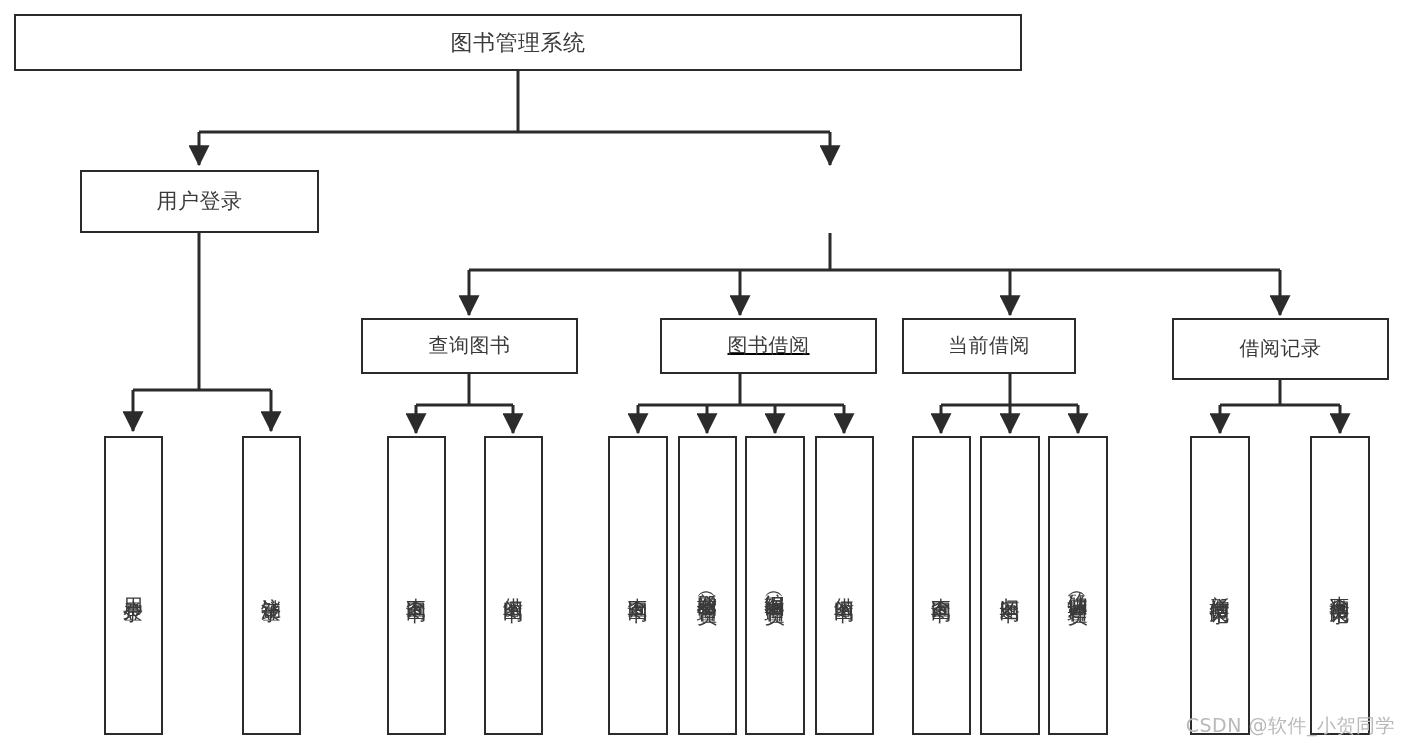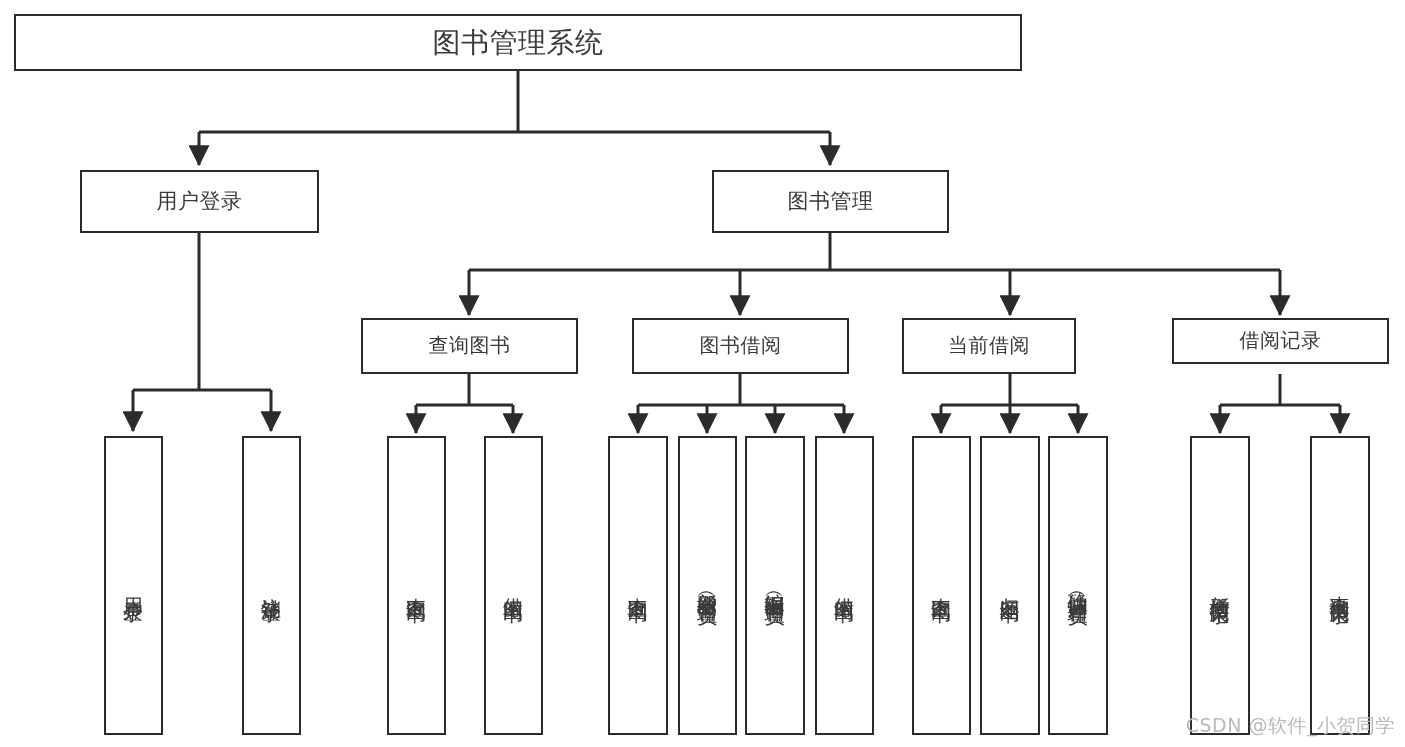--- a/index.html
+++ b/index.html
@@ -46,21 +46,21 @@
   }
   .node.vertical .node-label {
     writing-mode: vertical-rl;
     text-orientation: upright;
     font-size: 20px;
     letter-spacing: 2px;
     line-height: 1.0;
     white-space: nowrap;
   }
   .node.root .node-label {
-    font-size: 28px;
+    font-size: 22px;
     text-align: right;
   }
   .node.level2 .node-label {
     font-size: 21px;
   }
   .node.level3 .node-label {
     font-size: 20px;
   }
   #watermark {
     position: absolute;
@@ -132,37 +132,34 @@
   </svg>
 
   <div class="node root" style="left:14px; top:14px; width:1008px; height:57px;">
     <span class="node-label">图书管理系统</span>
   </div>
 
   <div class="node level2" style="left:80px; top:170px; width:239px; height:63px;">
     <span class="node-label">用户登录</span>
   </div>
 
-  <div class="node level2" style="left:712px; top:170px; width:237px; height:63px;">
-    <span class="node-label">图书管理</span>
-  </div>
 
   <div class="node level3" style="left:361px; top:318px; width:217px; height:56px;">
     <span class="node-label">查询图书</span>
   </div>
 
-  <div class="node level3" style="left:632px; top:318px; width:217px; height:56px;">
+  <div class="node level3" style="left:660px; top:318px; width:217px; height:56px;text-decoration:underline;">
     <span class="node-label">图书借阅</span>
   </div>
 
   <div class="node level3" style="left:902px; top:318px; width:174px; height:56px;">
     <span class="node-label">当前借阅</span>
   </div>
 
-  <div class="node level3" style="left:1172px; top:318px; width:217px; height:46px;">
+  <div class="node level3" style="left:1172px; top:318px; width:217px; height:62px;">
     <span class="node-label">借阅记录</span>
   </div>
 
   <div class="node vertical" style="left:104px; top:436px; width:59px; height:299px;">
     <span class="node-label">用户登录</span>
   </div>
 
   <div class="node vertical" style="left:242px; top:436px; width:59px; height:299px;">
     <span class="node-label">注销登录</span>
   </div>

